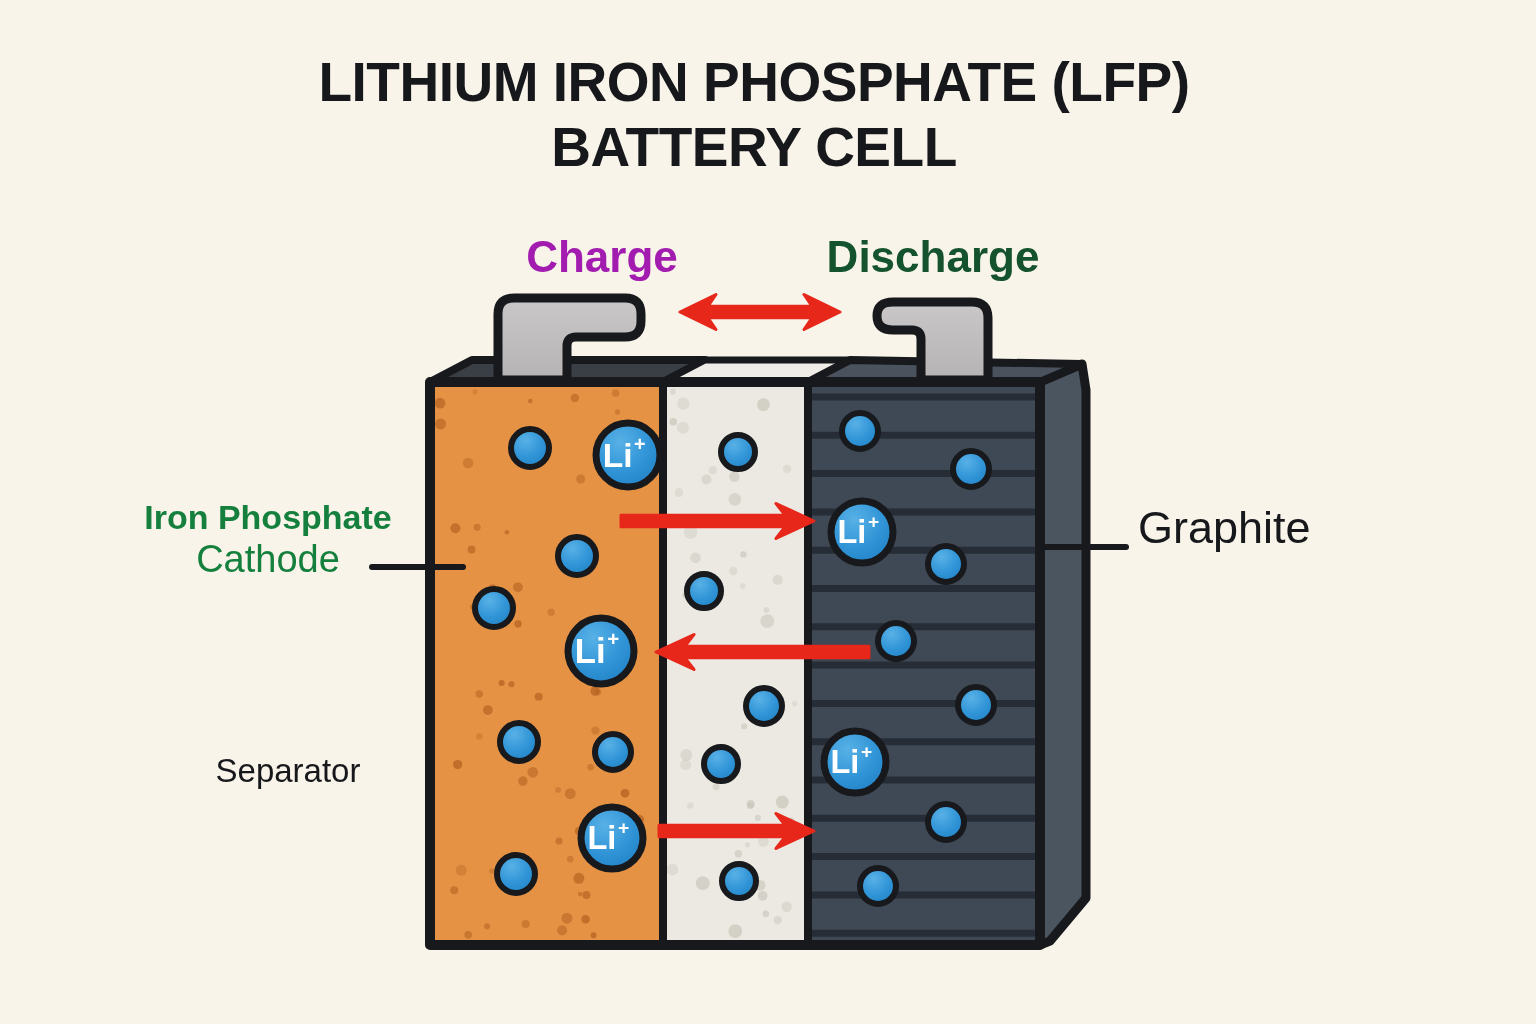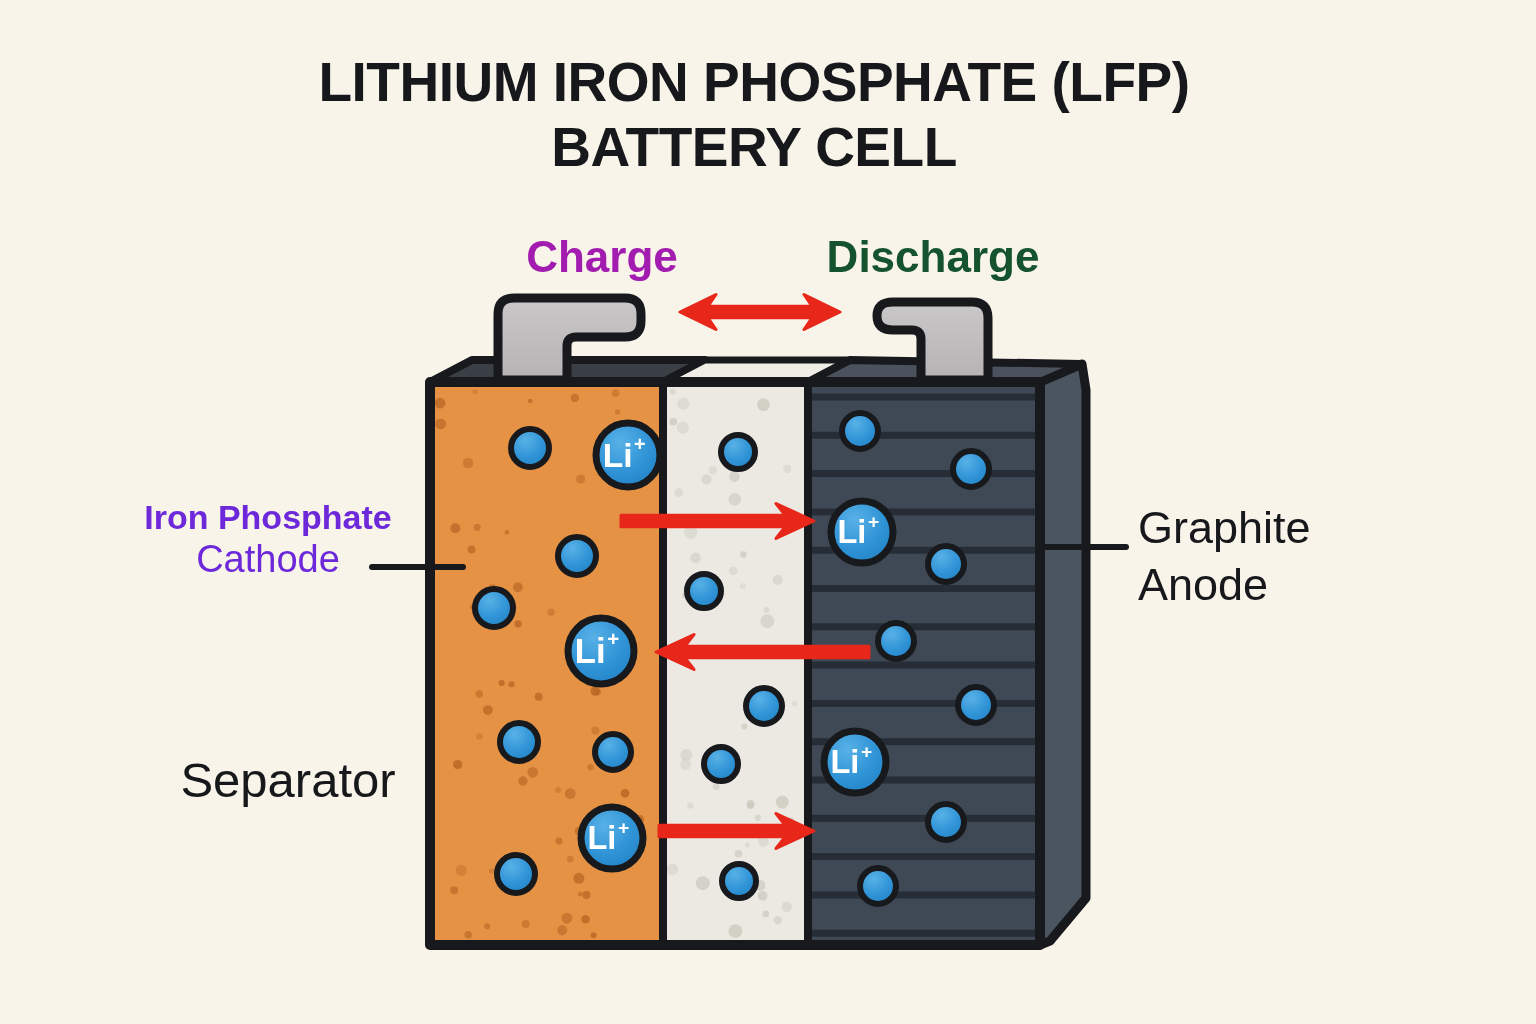--- a/index.html
+++ b/index.html
@@ -20,21 +20,21 @@
     letter-spacing:-0.5px;
     line-height:1.18;
     color:#19191c;
   }
   .electrode-lbl{font-size:44px;font-weight:600;transform:translateX(-50%);}
   .charge{left:602px;top:232px;}
   .discharge{left:933px;top:232px;}
   .cathode-label{left:268px;top:499px;transform:translateX(-50%);text-align:center;}
   .cathode-label .l1{font-size:34px;font-weight:700;line-height:1.1;}
   .cathode-label .l2{font-size:38px;font-weight:400;line-height:1.05;margin-top:4px;}
-  .separator-label{left:288px;top:752px;transform:translateX(-50%);font-size:49px;font-weight:400;}
+  .separator-label{left:288px;top:752px;transform:translateX(-50%);font-size:33px;font-weight:400;}
   .anode-label{left:1138px;top:500px;font-size:45px;font-weight:400;line-height:1.26;}
 </style>
 </head>
 <body>
 
 <div class="stage" id="stage" style="background: rgb(249, 244, 234);">
 
   <svg id="diagram-svg" width="1536" height="1024" viewBox="0 0 1536 1024">
       <defs>
         <radialGradient id="ionGrad" cx="0.38" cy="0.3" r="0.85">
@@ -274,25 +274,24 @@
 
   <div class="txt title" style="color: rgb(23, 24, 27);">
     <div>LITHIUM IRON PHOSPHATE (LFP)</div>
     <div>BATTERY CELL</div>
   </div>
 
   <div class="txt electrode-lbl charge" style="color: #a21caf;">Charge</div>
 
   <div class="txt electrode-lbl discharge" style="color: #14532d;">Discharge</div>
 
-  <div class="txt cathode-label" style="color: #6d28d9;">
+  <div class="txt cathode-label" style="color: #15803d;">
     <div class="l1">Iron Phosphate</div>
     <div class="l2">Cathode</div>
   </div>
 
   <div class="txt separator-label" style="color: rgb(23, 24, 27);">Separator</div>
 
   <div class="txt anode-label" style="color: rgb(23, 24, 27);">
     <div>Graphite</div>
-    <div>Anode</div>
   </div>
 
 </div>
 
 </body></html>

